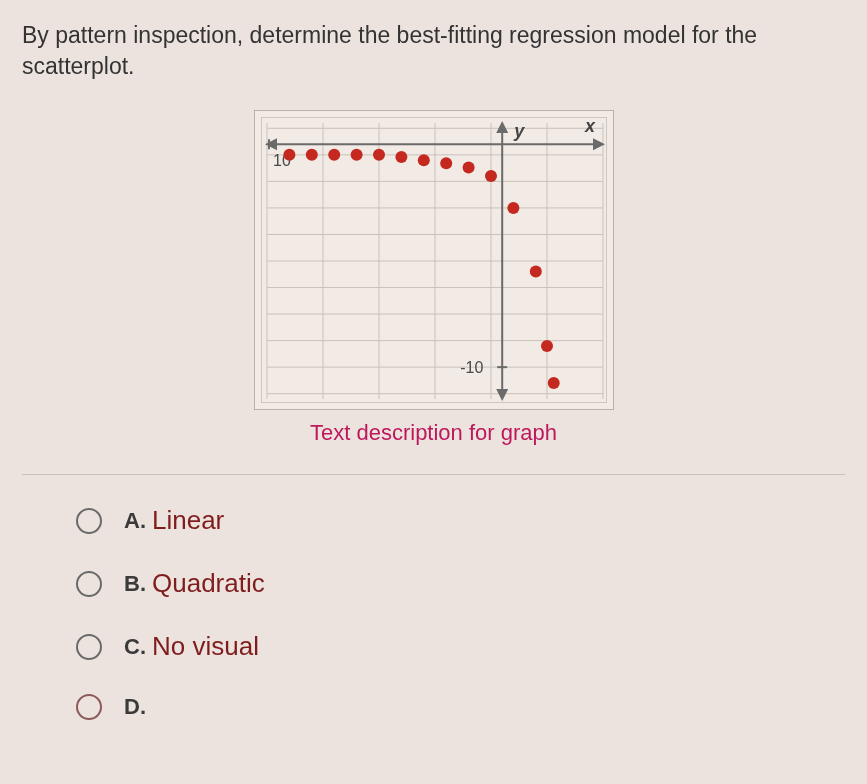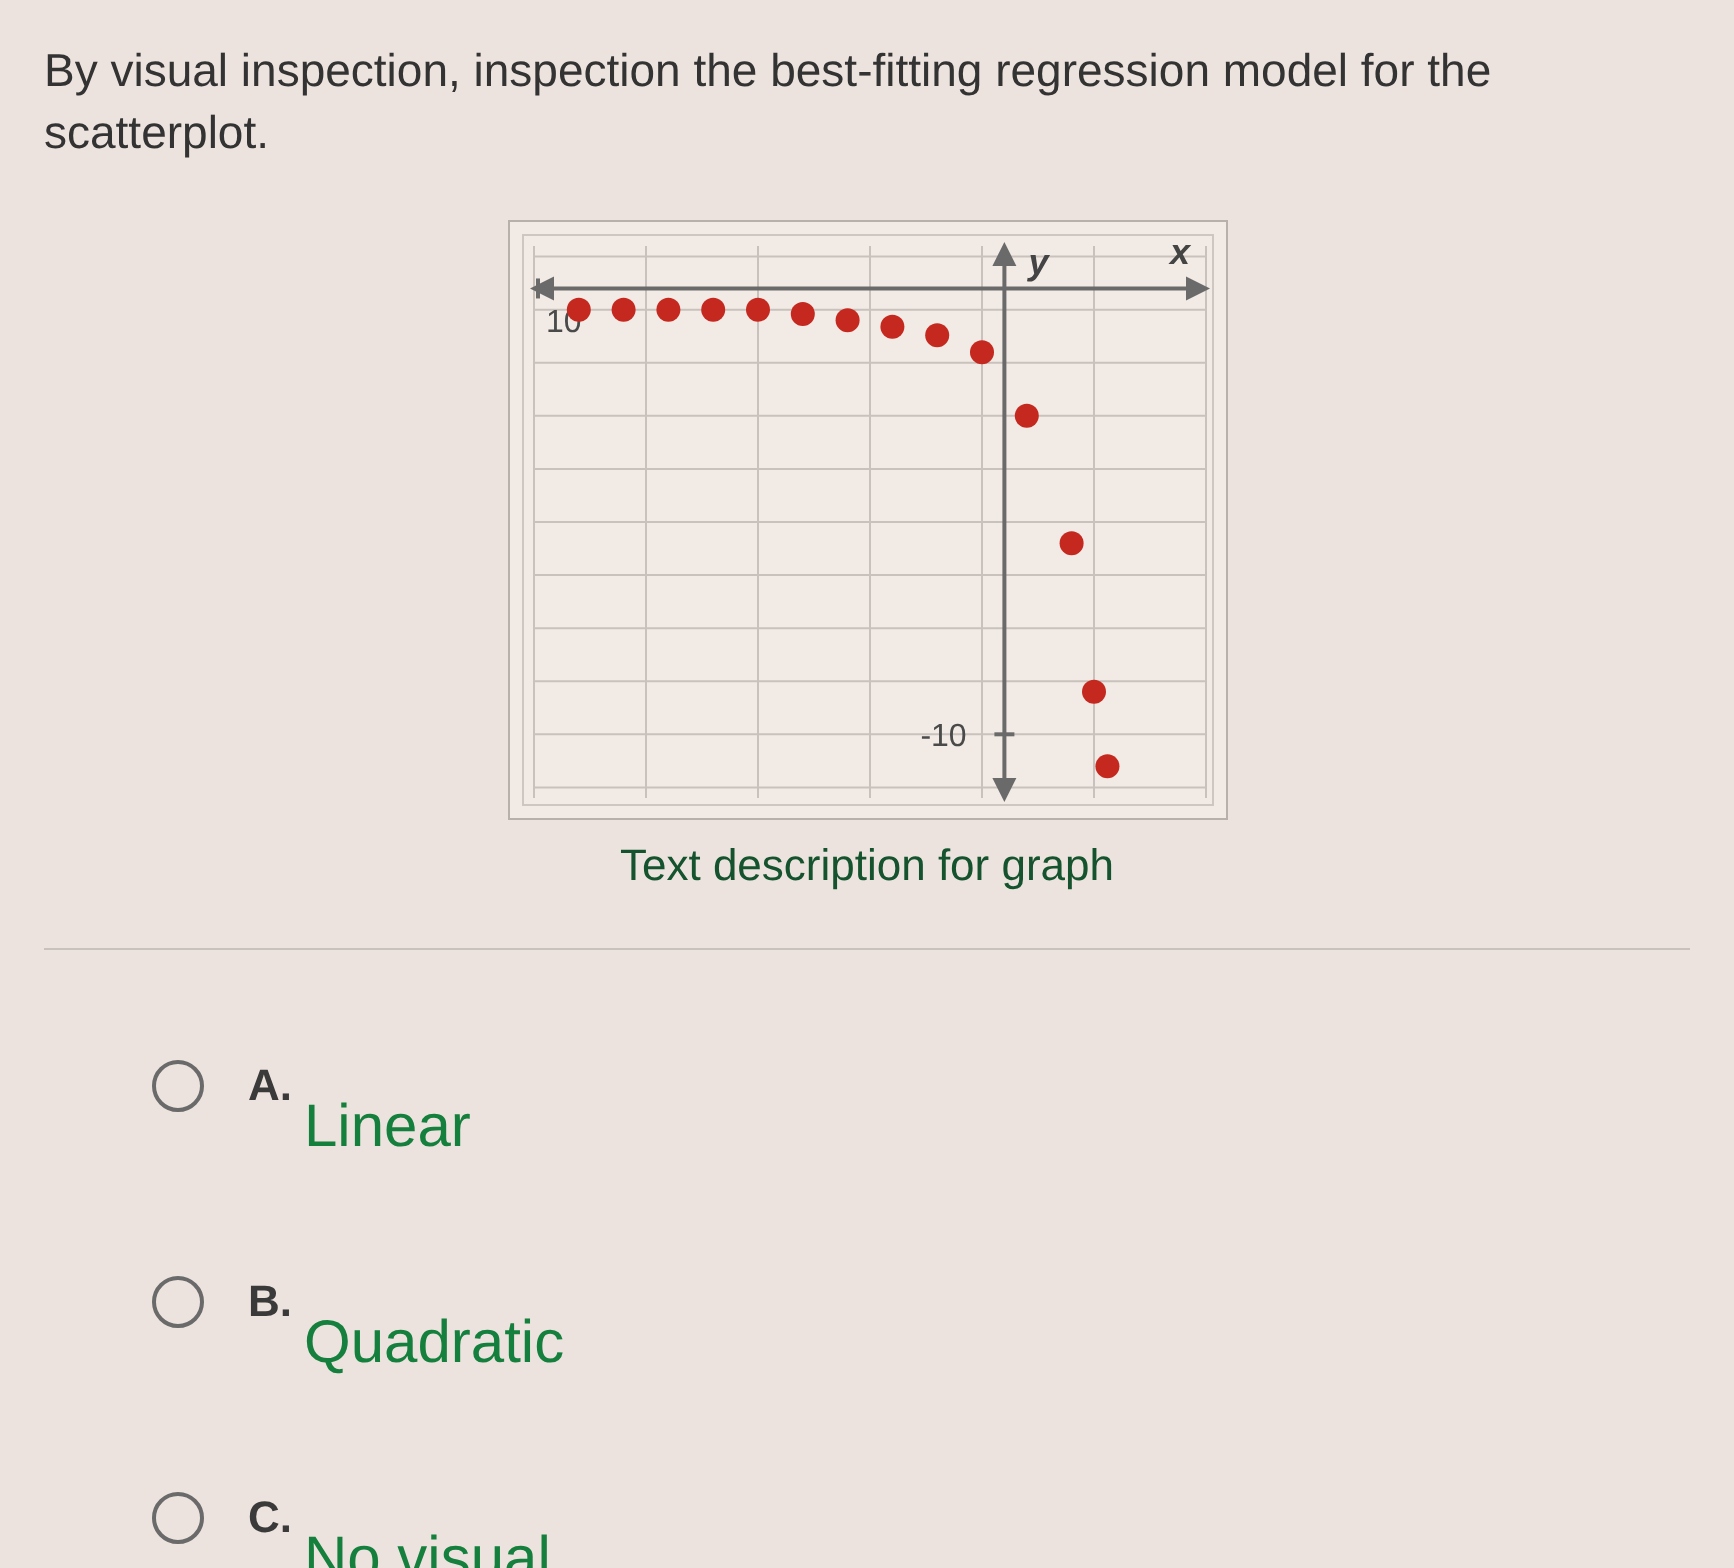--- a/index.html
+++ b/index.html
@@ -40,21 +40,21 @@
     pointer-events:none;
   }
   
   .grid line { stroke: #c9c1bb; stroke-width: 1; }
   .axis line { stroke: #6a6a6a; stroke-width: 2; }
   .arrow polygon { fill: #6a6a6a; }
   .label { font-size: 18px; fill: #444; font-family: Arial; font-weight: bold; font-style: italic;}
   .tick { font-size: 16px; fill: #4a4a4a; font-family: Arial; }
   .caption {
     font-size: 22px;
-    color: #14532d;
+    color: #be185d;
     margin-top: 10px;
     text-align: left;
   }
   .divider {
     border: none;
     border-top: 1px solid #c9c1bb;
     margin: 28px 0 30px 0;
   }
   .options {
     padding-left: 54px;
@@ -74,31 +74,30 @@
     flex-shrink: 0;
     background: transparent;
   }
   .opt-letter {
     font-weight: bold;
     font-size: 22px;
     color: #3a3a3a;
     margin-right: 6px;
   }
   .opt-text {
-    font-size: 30px;
-    color: #15803d;
-    margin-top: 42px;
+    font-size: 26px;
+    color: #7f1d1d;
   }
   .option:last-child .radio { border-color: #8b5a5a; }
 </style>
 </head>
 <body>
 
 <div class="question">
-  <span>By visual inspection, inspection the </span><span class="emph">best</span><span>-fitting regression model for the scatterplot.</span>
+  <span>By pattern inspection, determine the </span><span class="emph">best</span><span>-fitting regression model for the scatterplot.</span>
 </div>
 
 <div class="chart-wrap">
   <div class="chart">
     <svg id="chart-svg" width="360" height="300" viewBox="0 0 360 300">
         <g class="grid">
           <line x1="12" y1="12" x2="12" y2="288"></line>
           <line x1="68" y1="12" x2="68" y2="288"></line>
           <line x1="124" y1="12" x2="124" y2="288"></line>
           <line x1="180" y1="12" x2="180" y2="288"></line>

